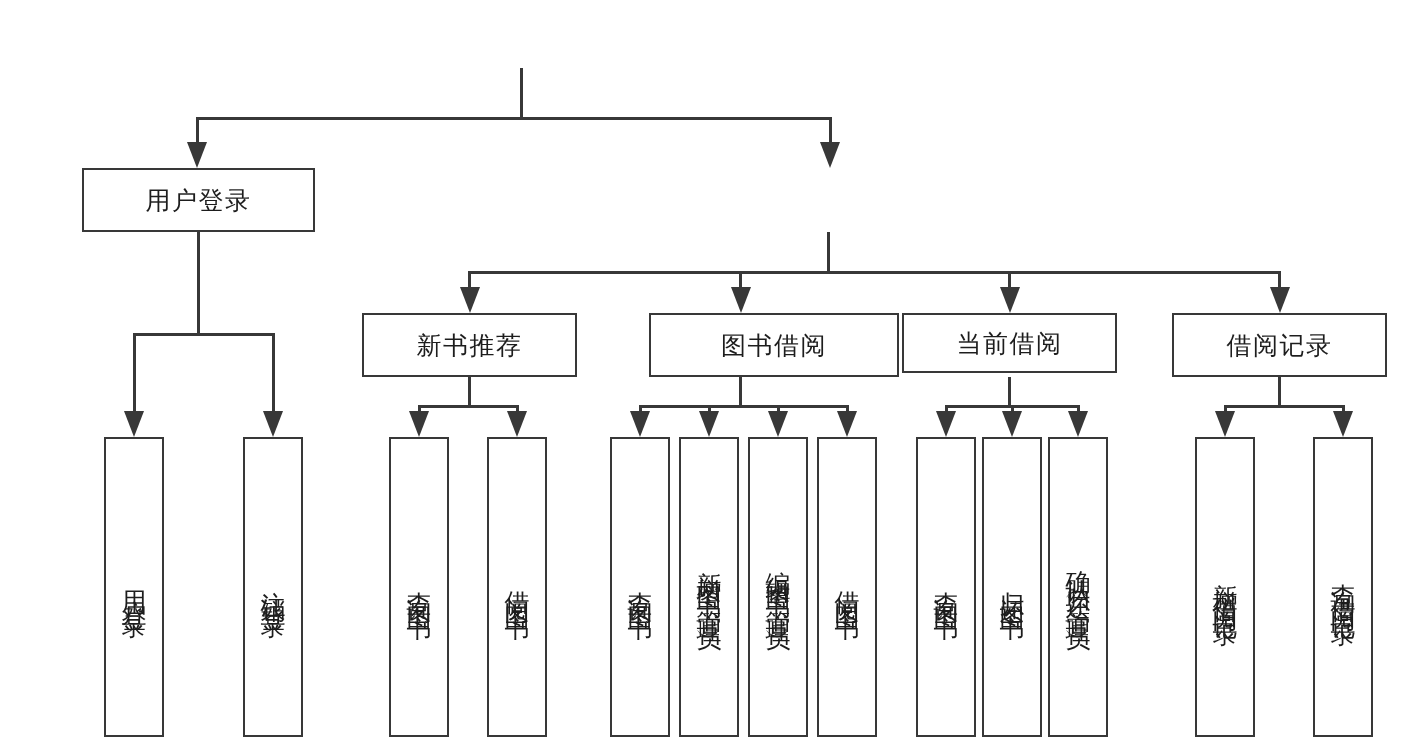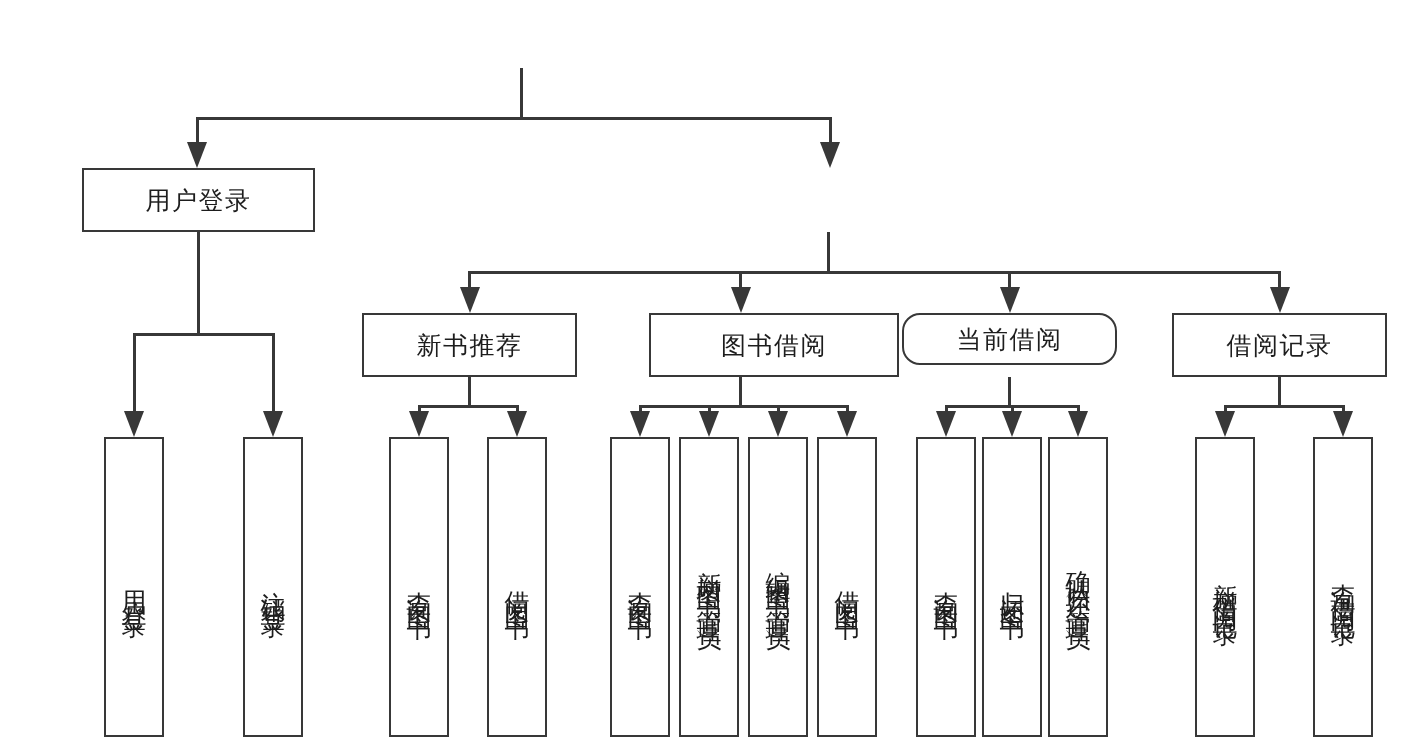--- a/index.html
+++ b/index.html
@@ -93,21 +93,21 @@
   <div class="arrow" style="left:999.5px; top:287px;"></div>
   <div class="vline" style="left:1278px; top:271px; height:19px;"></div>
   <div class="arrow" style="left:1269.5px; top:287px;"></div>
 
   <div class="box" style="left:362px; top:313px; width:215px; height:64px;">
     <span class="label-h">新书推荐</span>
   </div>
   <div class="box" style="left:633px; top:313px; width:250px; height:64px;margin-left:16px;">
     <span class="label-h">图书借阅</span>
   </div>
-  <div class="box" style="left:902px; top:313px; width:215px; height:52px;border-radius:18px;">
+  <div class="box" style="left:902px; top:313px; width:215px; height:60px;">
     <span class="label-h">当前借阅</span>
   </div>
   <div class="box" style="left:1172px; top:313px; width:215px; height:64px;">
     <span class="label-h">借阅记录</span>
   </div>
 
   <div class="vline" style="left:468px; top:377px; height:31px;"></div>
   <div class="hline" style="left:417.5px; top:405px; width:101px;"></div>
   <div class="vline" style="left:417.5px; top:405px; height:9px;"></div>
   <div class="arrow" style="left:409px; top:411px;"></div>

